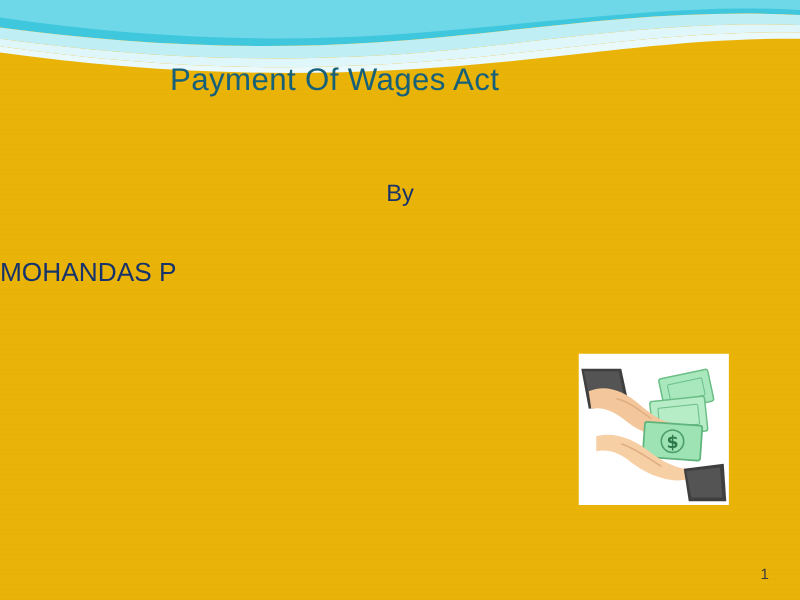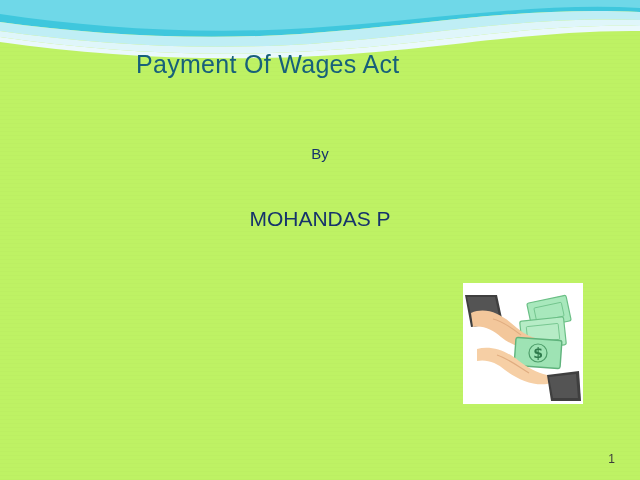--- a/index.html
+++ b/index.html
@@ -10,21 +10,21 @@
     width: 640px;
     height: 480px;
     background: #ffffff;
     font-family: "Liberation Sans", sans-serif;
     overflow: hidden;
   }
   #slide {
     position: relative;
     width: 640px;
     height: 480px;
-    background: #bef264;
+    background: #eab308;
     overflow: hidden;
   }
   
   #texture {
     position: absolute;
     inset: 0;
     background-image: repeating-linear-gradient(
       0deg,
       rgba(0,0,0,0.012) 0px,
       rgba(0,0,0,0.012) 1px,
@@ -48,29 +48,28 @@
     color: #17607a;
     letter-spacing: 0.3px;
     white-space: nowrap;
   }
   #byline {
     position: absolute;
     left: 0;
     right: 0;
     top: 145px;
     text-align: center;
-    font-size: 15px;
+    font-size: 19px;
     color: #16336b;
   }
   #author-block {
     position: absolute;
     left: 0;
     right: 0;
     top: 204px;
-    text-align: center;
     color: #16336b;
     font-size: 21px;
     line-height: 29px;
   }
   #author-block div {
     white-space: nowrap;
   }
   #image-box {
     position: absolute;
     left: 463px;

